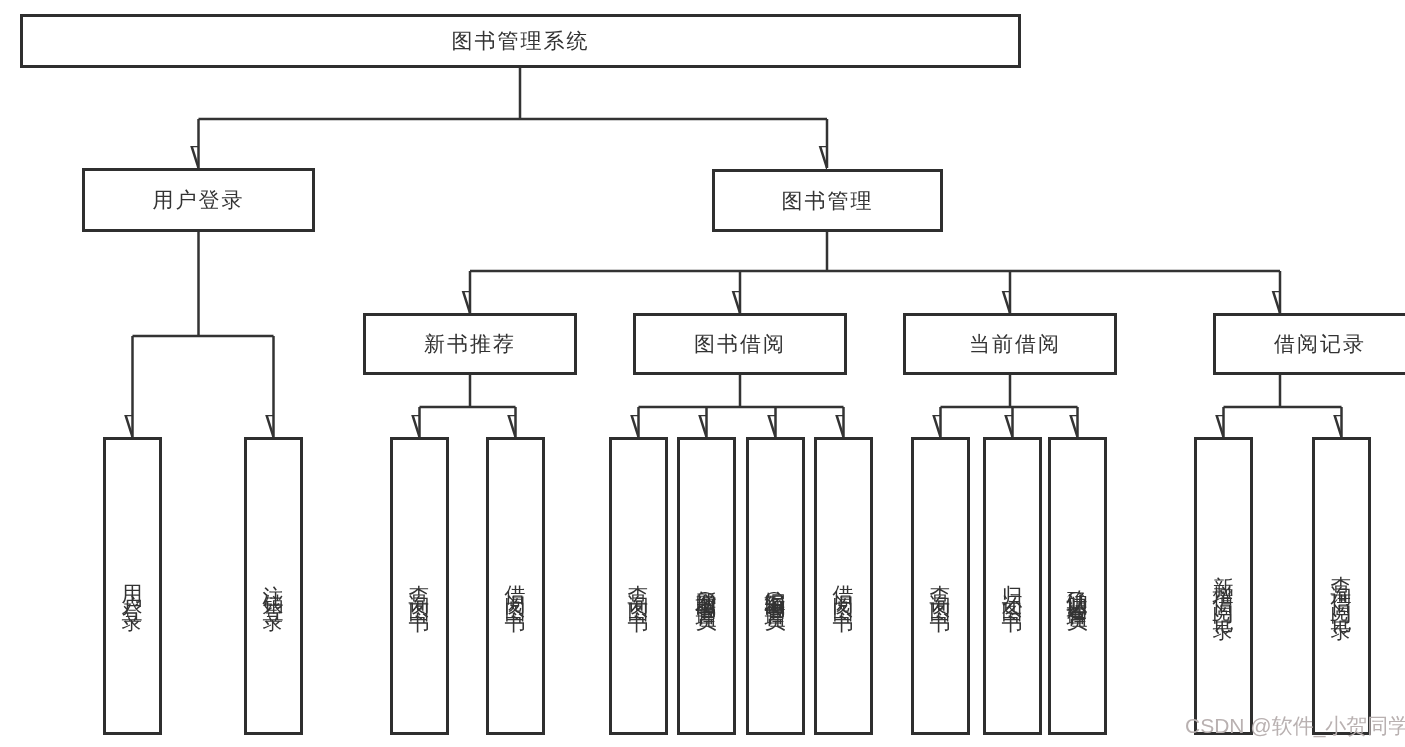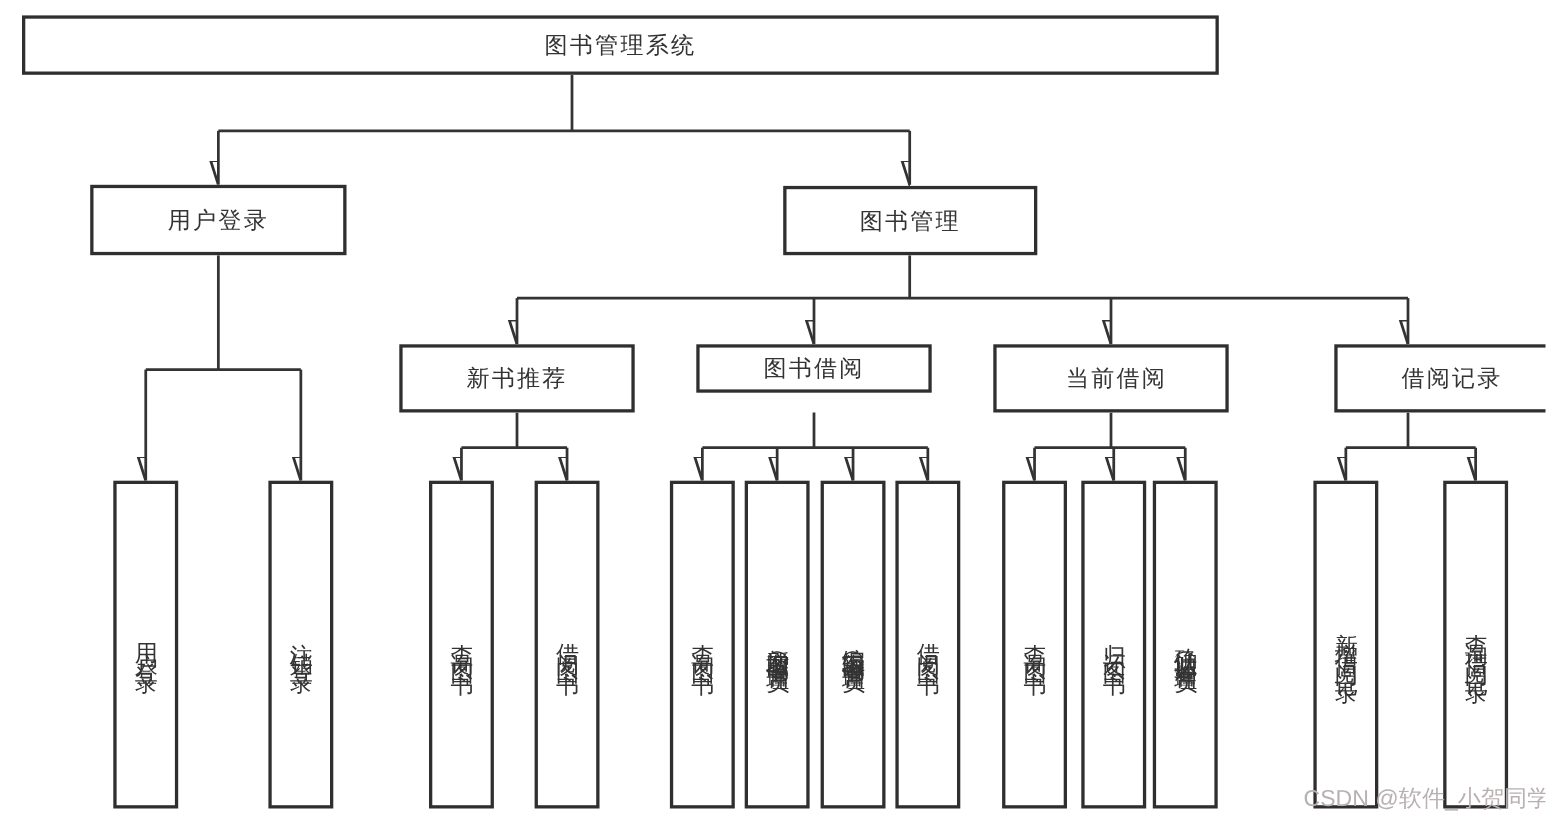--- a/index.html
+++ b/index.html
@@ -45,25 +45,25 @@
   .v-node span {
     writing-mode: vertical-rl;
     text-orientation: mixed;
     letter-spacing: 9px;
     line-height: 1;
   }
   .v-node.tight span {
     letter-spacing: 3px;
   }
   
-  .n-root      { left: 20px;   top: 14px;  width: 1088px; height: 54px; }
+  .n-root      { left: 20px;   top: 14px;  width: 1001px; height: 54px; }
   .n-login     { left: 82px;   top: 168px; width: 233px;  height: 64px; }
   .n-mgmt      { left: 712px;  top: 169px; width: 231px;  height: 63px; font-family: Liberation Serif, serif; }
   .n-newbook   { left: 363px;  top: 313px; width: 214px;  height: 62px; align-items: center; }
-  .n-borrow    { left: 633px;  top: 313px; width: 214px;  height: 44px; }
+  .n-borrow    { left: 633px;  top: 313px; width: 214px;  height: 62px; }
   .n-current   { left: 903px;  top: 313px; width: 214px;  height: 62px; padding-left: 10px; }
   .n-records   { left: 1173px; top: 313px; width: 214px;  height: 62px; margin-left: 40px; }
   .leaf        { top: 437px; width: 59px; height: 298px; }
   .l1  { left: 103px; }
   .l2  { left: 244px; }
   .l3  { left: 390px; }
   .l4  { left: 486px; }
   .l5  { left: 609px; }
   .l6  { left: 677px; }
   .l7  { left: 746px; }

